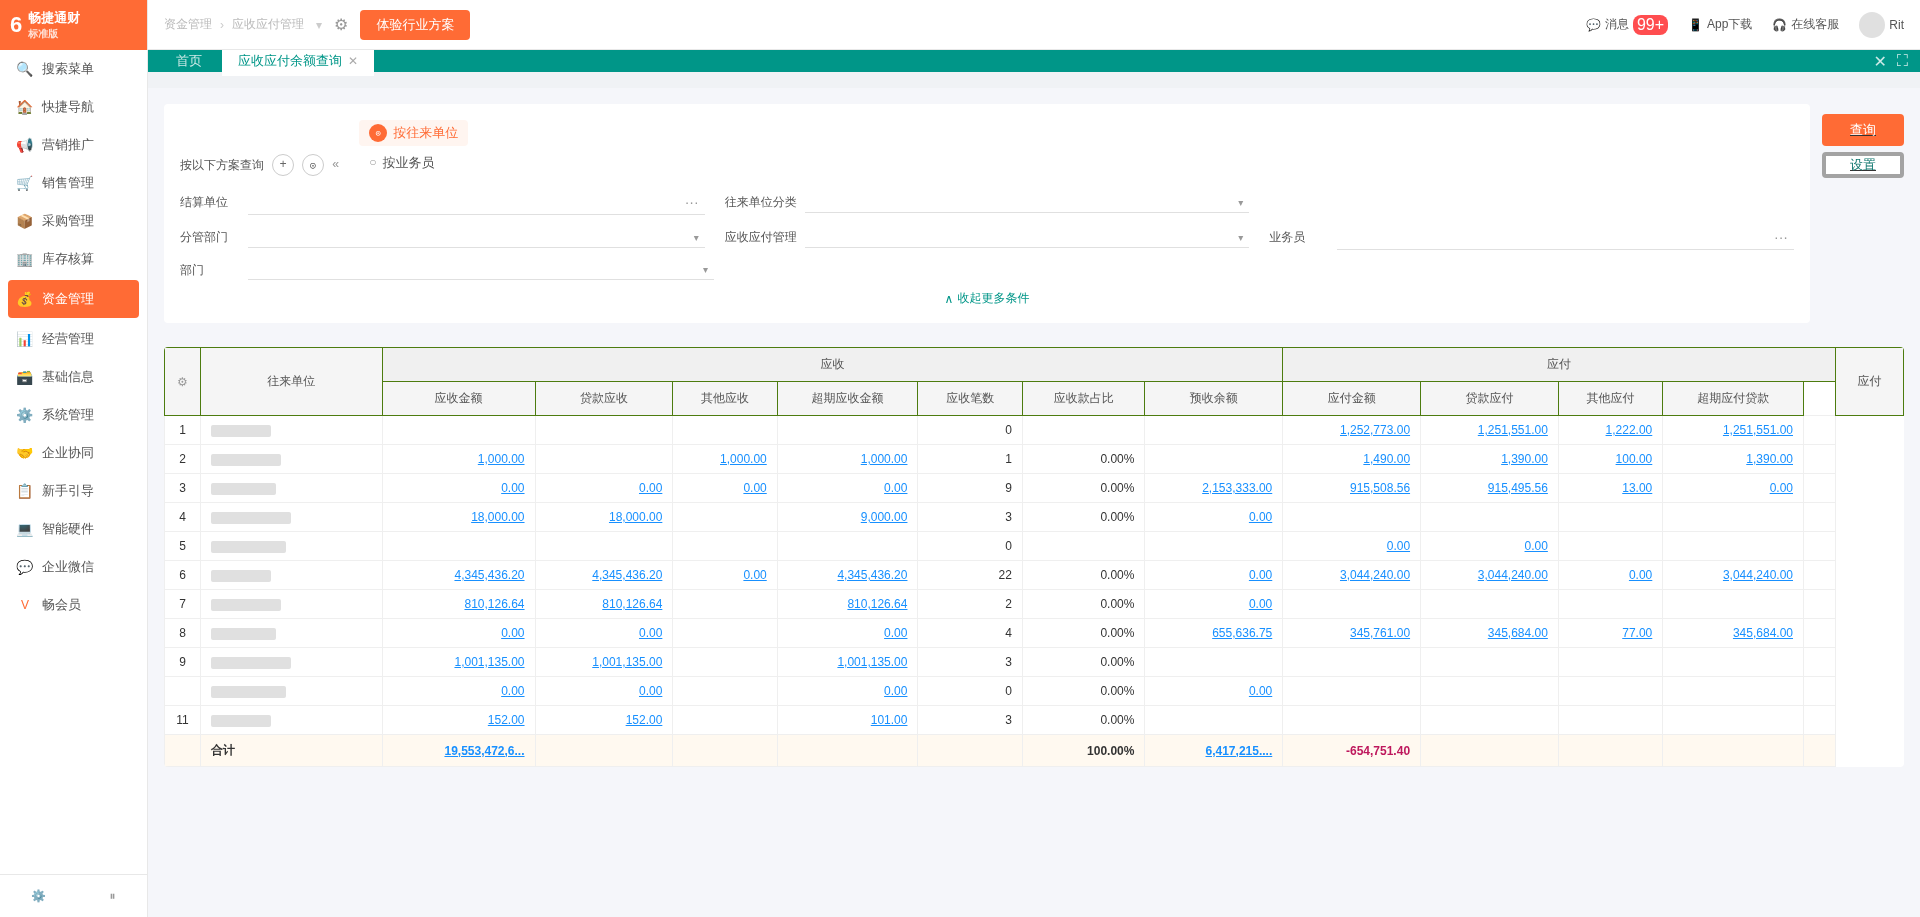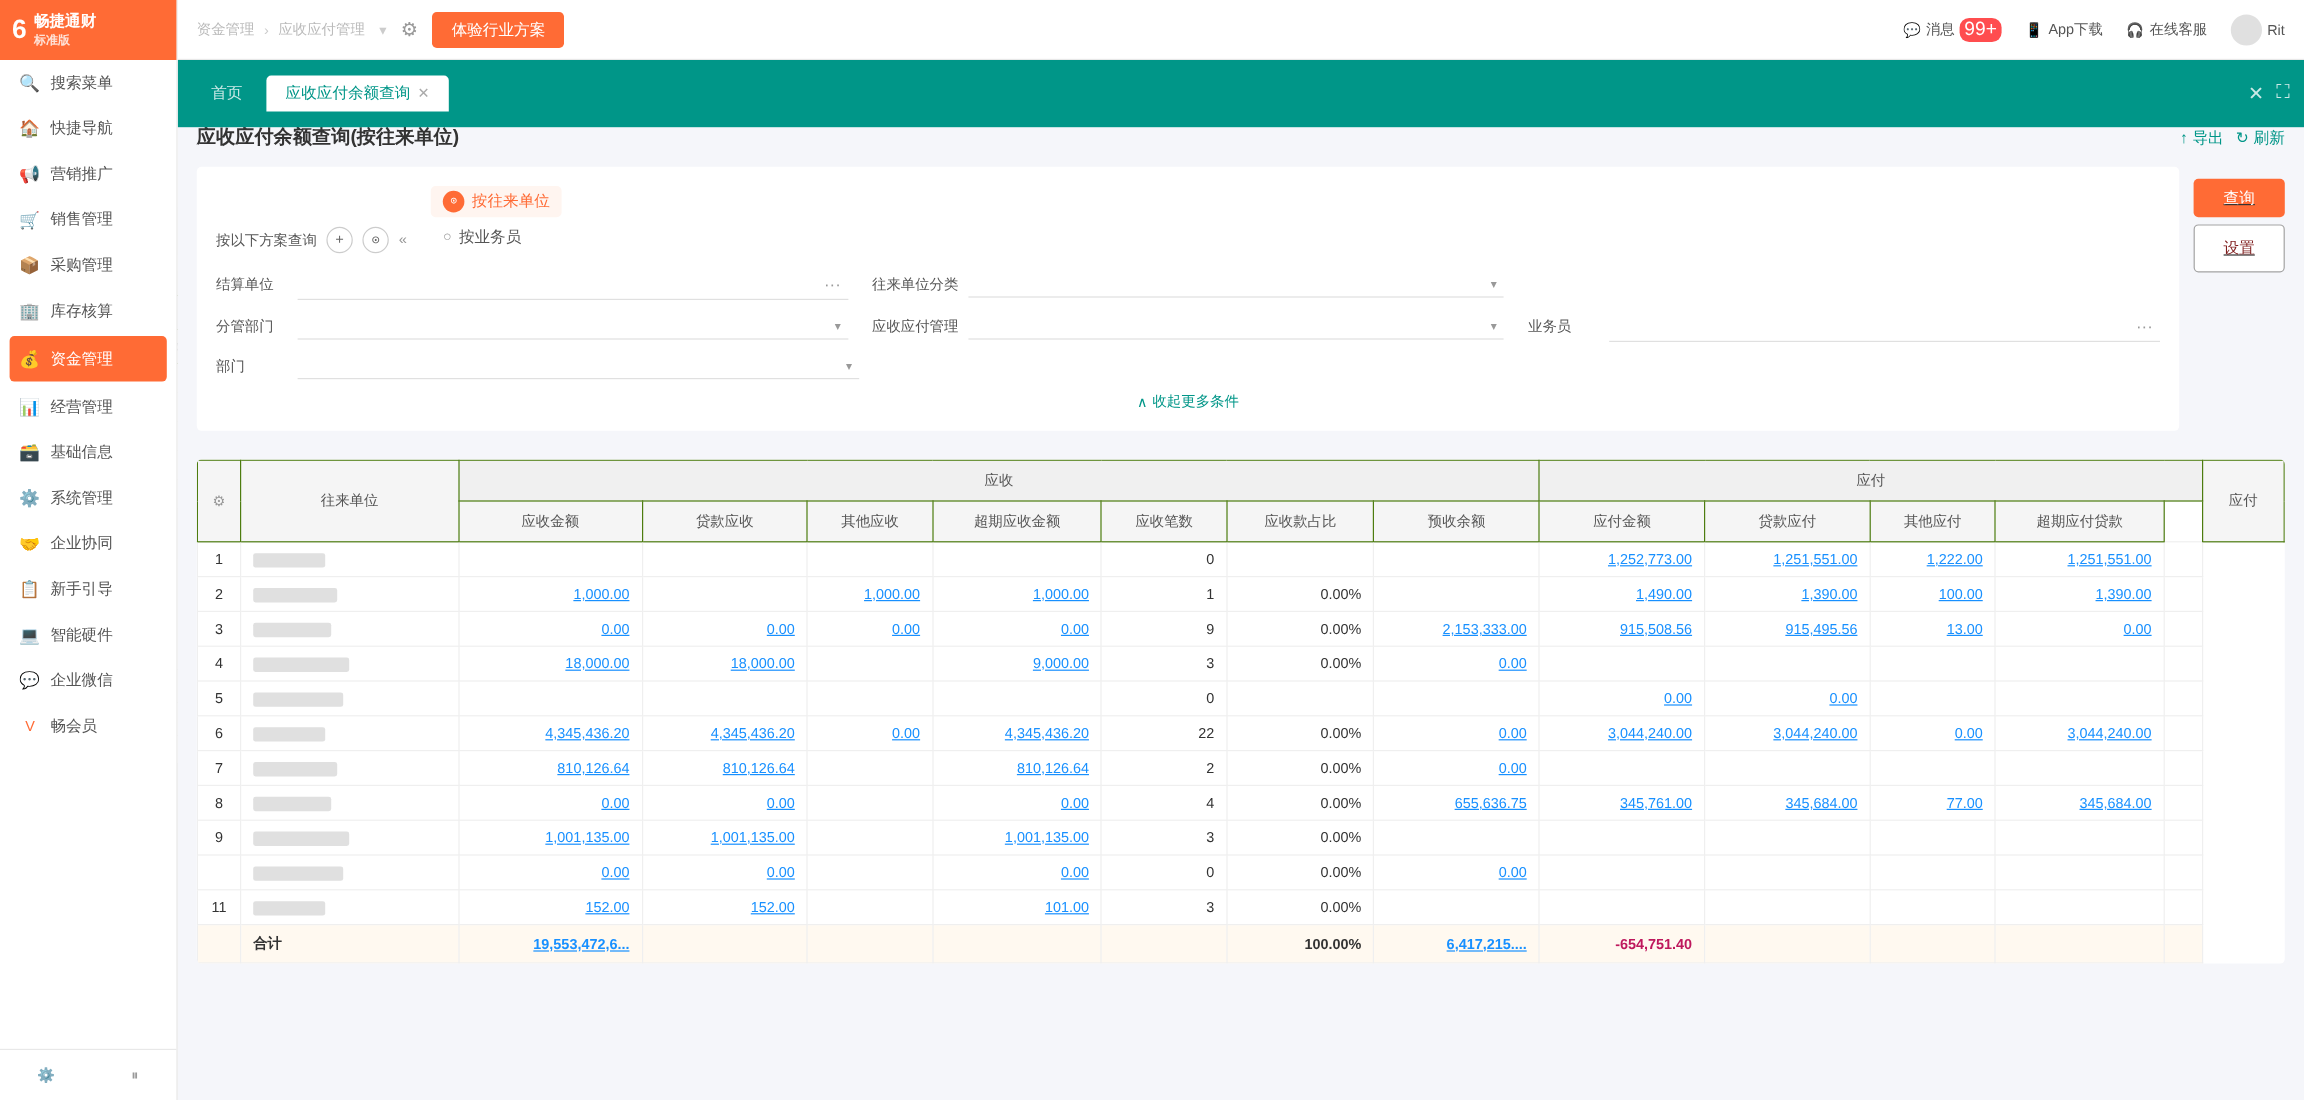--- a/index.html
+++ b/index.html
@@ -47,21 +47,21 @@
     }
     .header-right-item { display: flex; align-items: center; gap: 4px; color: #555; cursor: pointer; font-size: 12px; }
     .badge {
       background: #ff4d4f; color: #fff; font-size: 16px; padding: 1px 4px;
       border-radius: 8px; min-width: 16px; text-align: center;
     }
     .header-avatar { width: 28px; height: 28px; border-radius: 50%; background: #ddd; }
 
     
     .tabbar {
-      position: fixed; left: 148px; right: 0; top: 50px; height: 56px; background: #009688;
+      position: fixed; left: 148px; right: 0; top: 50px; height: 22px; background: #009688;
       display: flex; align-items: center; padding: 0 12px; z-index: 98; gap: 4px;
     }
     .tab {
       padding: 6px 16px; color: rgba(255,255,255,0.8); cursor: pointer; font-size: 13px;
       border-radius: 4px 4px 0 0; display: flex; align-items: center; gap: 6px;
     }
     .tab.active { background: #fff; color: #009688; }
     .tab-close { color: #aaa; font-size: 12px; cursor: pointer; }
     .tabbar-maximize { margin-left: auto; color: rgba(255,255,255,0.8); cursor: pointer; font-size: 16px; display: flex; gap: 10px; }
 
@@ -129,21 +129,21 @@
 
     
     .query-buttons {
       display: flex; flex-direction: column; gap: 6px;
     }
     .query-btn {
       background: #ff6b35; color: #fff; border: none; padding: 7px 24px;
       border-radius: 4px; cursor: pointer; font-size: 13px;
     }
     .set-btn {
-      background: #fff; color: #7f1d1d; border: 1px solid #a3a3a3; padding: 10px 24px;
+      background: #fff; color: #0f766e; border: 4px solid #a3a3a3; padding: 0 24px;
       border-radius: 4px; cursor: pointer; font-size: 13px;
     }
 
     
     .table-container {
       background: #fff; border-radius: 4px; overflow: hidden;
     }
     .data-table {
       width: 100%; border-collapse: collapse; font-size: 12px;
     }
@@ -288,33 +288,20 @@
   </div>
   <div class="tabbar-maximize">
     <span style="color:rgba(255,255,255,0.8);">✕</span>
     <span style="color:rgba(255,255,255,0.8);">⛶</span>
   </div>
 </div>
 
 <div class="main-content">
   <div class="page-container">
 
-    <div class="page-header">
-      <h2 class="page-title">应收应付余额查询(按往来单位)</h2>
-      <div class="page-actions">
-        <button class="page-action-btn">
-          <span>↑</span>
-          <span>导出</span>
-        </button>
-        <button class="page-action-btn">
-          <span>↻</span>
-          <span>刷新</span>
-        </button>
-      </div>
-    </div>
 
     <div style="display: flex; gap: 12px; margin-bottom: 12px;">
       <div class="filter-panel" style="flex: 1;">
 
         <div style="display: flex; align-items: flex-end; gap: 0; margin-bottom: 14px; font-family: Liberation Mono, monospace;">
           <div style="display: flex; align-items: center; gap: 8px; min-width: 130px;">
             <span style="color:#555; font-size:12px; white-space:nowrap;">按以下方案查询</span>
             <div class="filter-add-btn">+</div>
             <div class="filter-scheme-btn" style="font-size:11px;">⊙</div>
             <div class="filter-collapse-btn">«</div>

